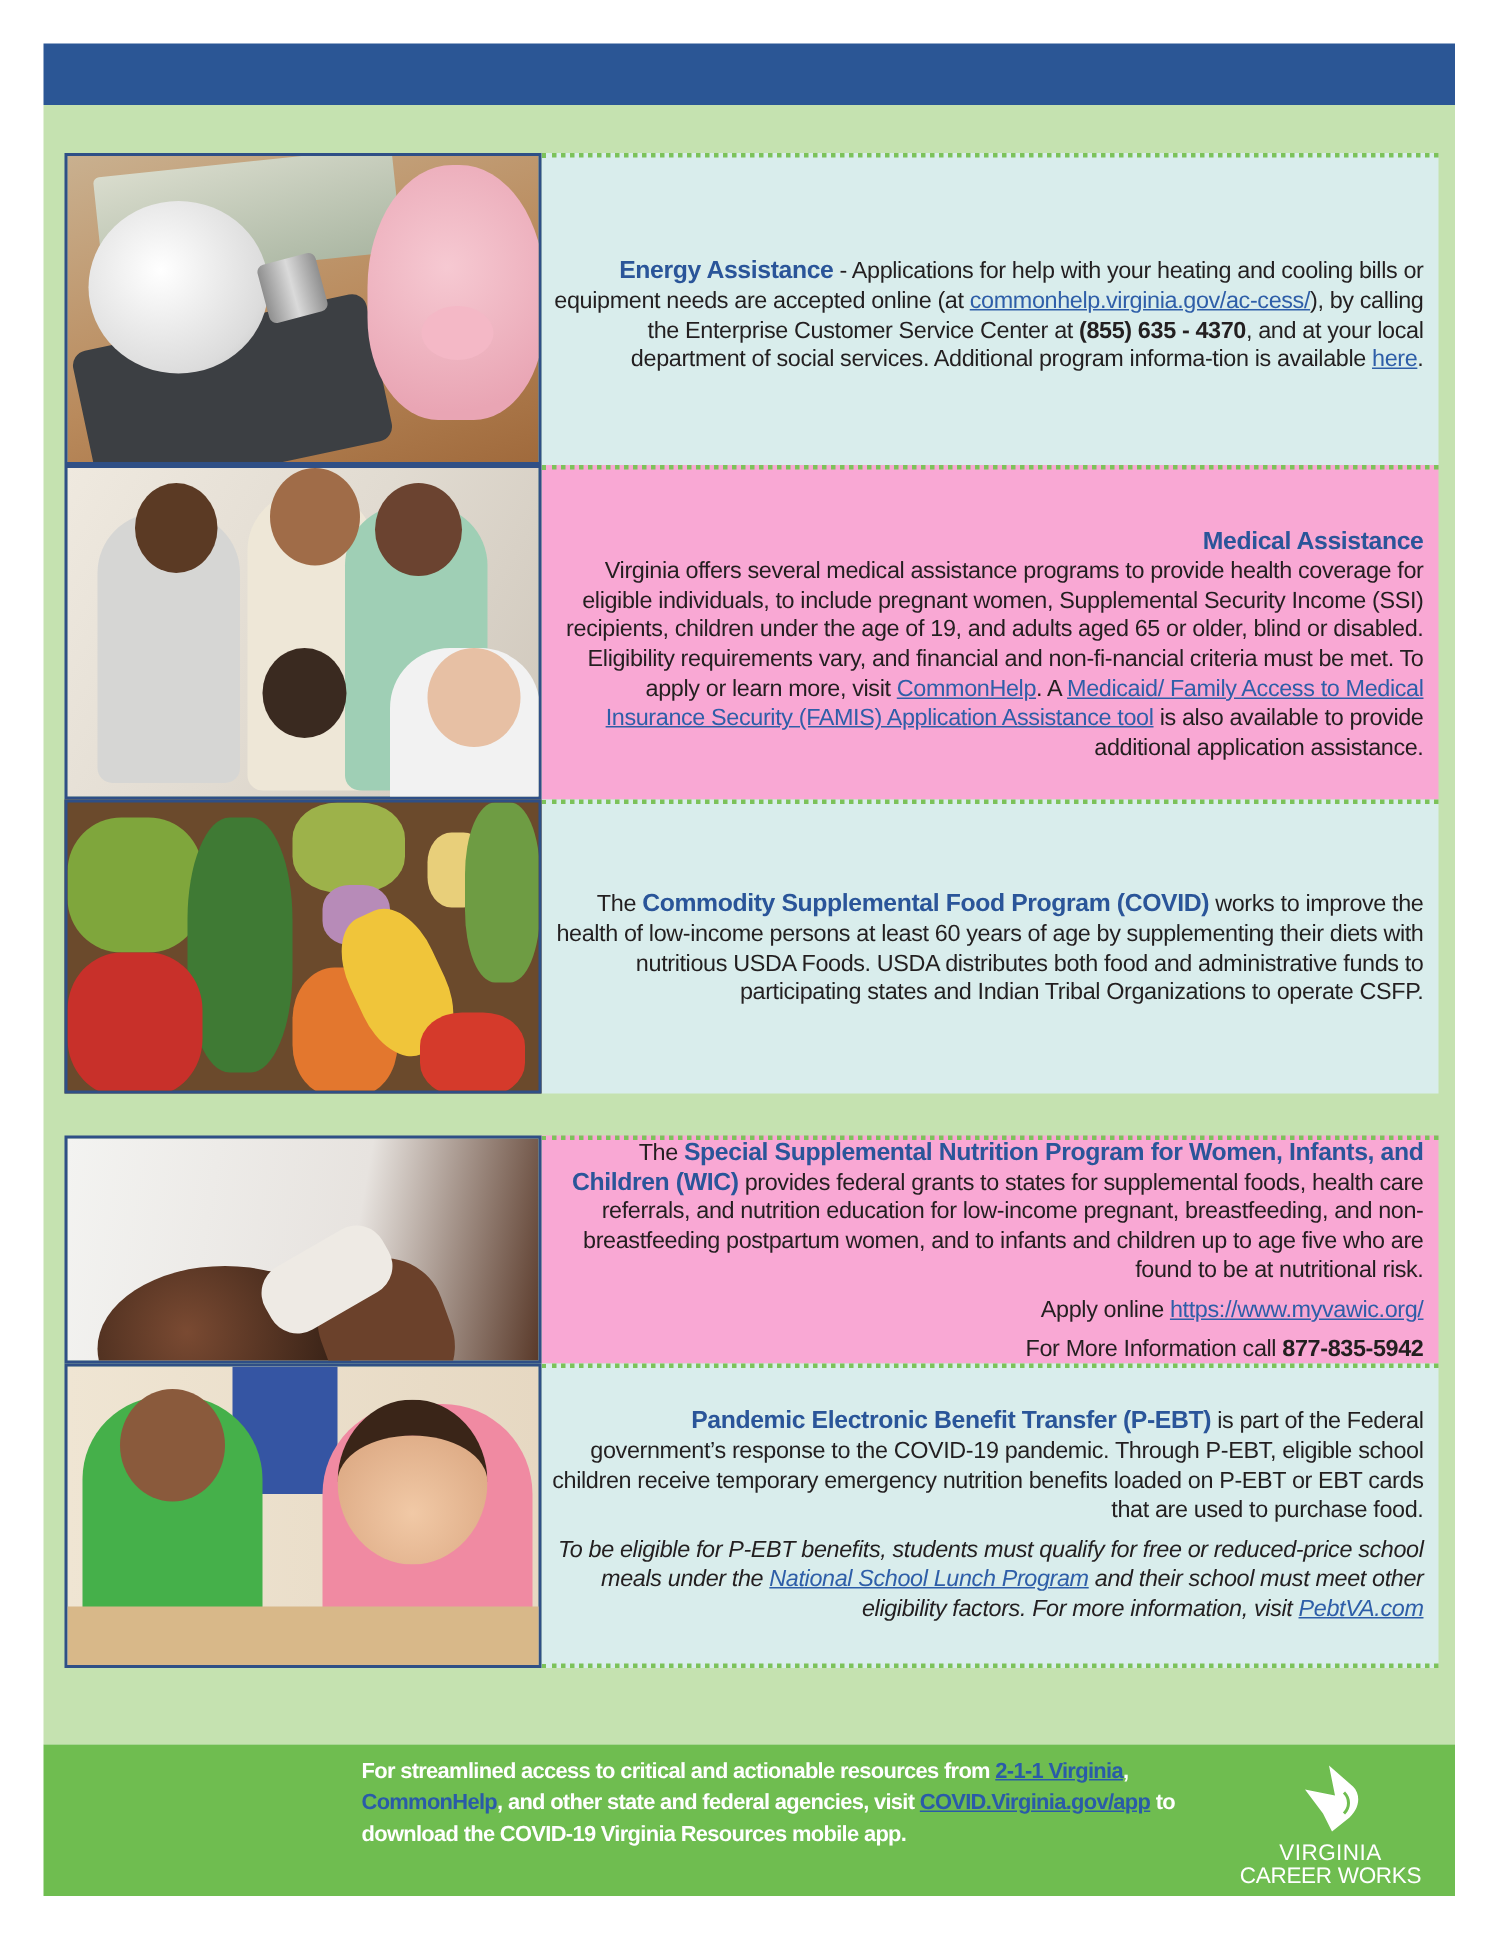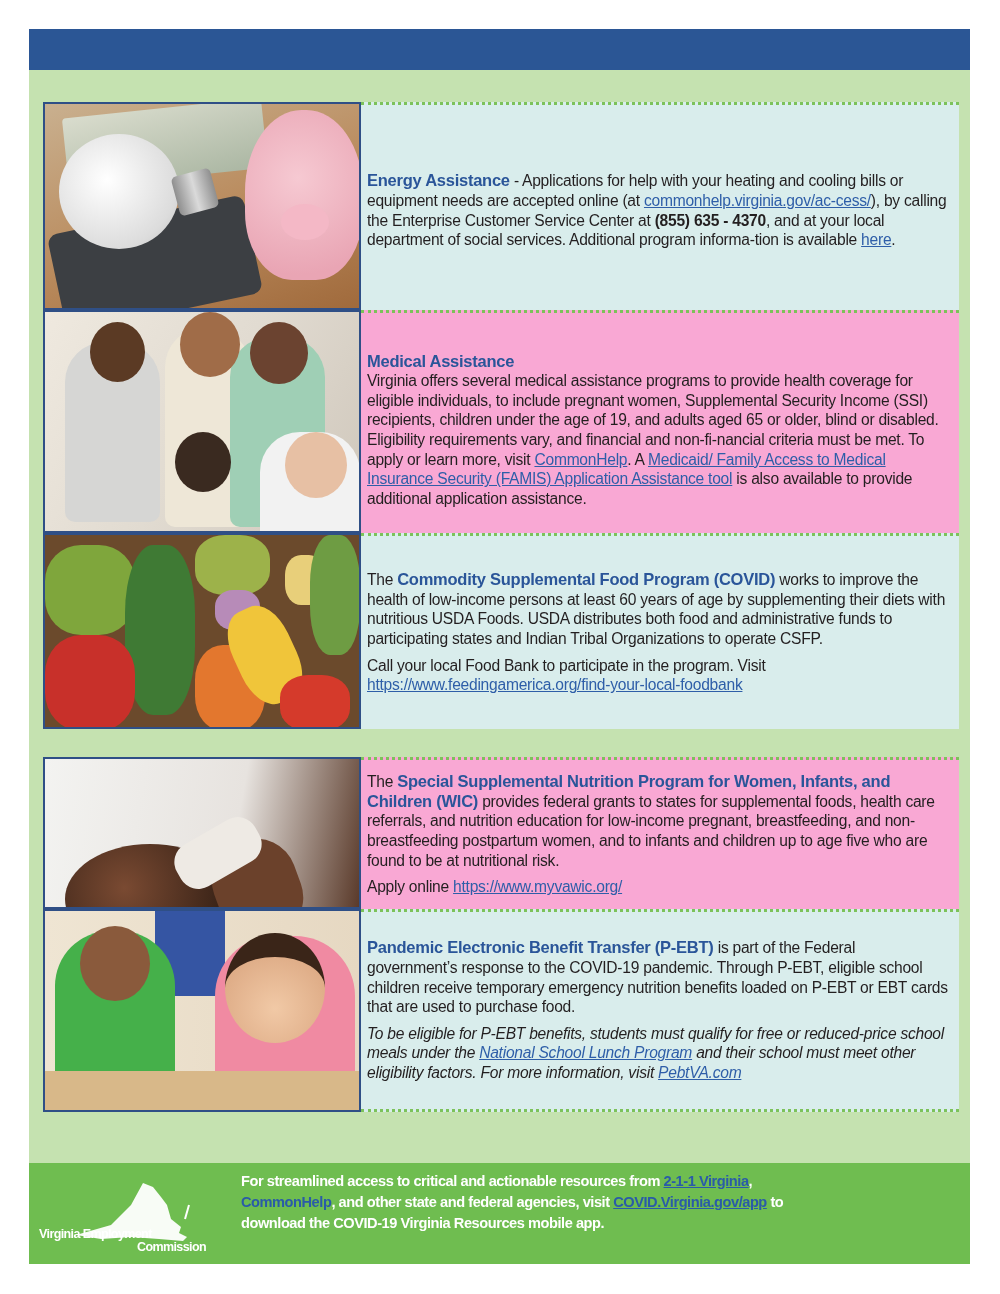--- a/index.html
+++ b/index.html
@@ -9,21 +9,21 @@
   .header-band { position: absolute; left: 29px; top: 29px; width: 941px; height: 41px; background: #2b5695; }
   .body-band { position: absolute; left: 29px; top: 70px; width: 941px; height: 1093px; background: #c5e2b0; }
 
   .rows { position: absolute; left: 43px; top: 102px; width: 916px; }
   .row { position: relative; display: flex; }
   .row .photo { width: 318px; flex: none; border: 2px solid #2f4f86; position: relative; overflow: hidden; }
   .row .text {
     flex: 1; padding: 0 10px 0 6px;
     border-top: 3px dotted #7cc25a;
     display: flex; flex-direction: column; justify-content: center;
-    font-size: 15.6px; line-height: 19.6px; letter-spacing: -0.25px;
+    font-size: 15.6px; line-height: 19.6px; letter-spacing: -0.25px; text-align: right;
   }
   .row.tint .text { background: #d9edec; }
   .row.white .text { background: #f9a8d4; }
   .row.last .text { border-bottom: 3px dotted #7cc25a; }
 
   .hl { color: #2a5599; font-weight: bold; font-size: 16.5px; }
   .bold { font-weight: bold; }
   a.lnk { color: #2e5ea8; text-decoration: underline; }
   .para + .para { margin-top: 7px; }
   .gap { margin-top: 20px; font-style: italic; }
@@ -137,38 +137,38 @@
       <div class="v" style="left:150px;top:110px;width:70px;height:86px;background:#e3772e"></div>
       <div class="v" style="left:190px;top:70px;width:60px;height:100px;background:#f0c53a;transform:rotate(-25deg)"></div>
       <div class="v" style="left:240px;top:20px;width:40px;height:50px;background:#e8cf7a"></div>
       <div class="v" style="left:265px;top:0;width:50px;height:120px;background:#6e9c43"></div>
       <div class="v" style="left:235px;top:140px;width:70px;height:56px;background:#d53a2b"></div>
     </div>
     <div class="text">
       <div class="para">
         <span>The </span><span class="hl">Commodity Supplemental Food Program (COVID)</span><span> works to improve the health of low-income persons at least 60 years of age by supplementing their diets with nutritious USDA Foods. USDA distributes both food and administrative funds to participating states and Indian Tribal Organizations to operate CSFP.</span>
       </div>
-      <div class="para">
-        <span>Call your local Food Bank to participate in the program.  Visit </span><a class="lnk">https://www.feedingamerica.org/find-your-local-foodbank</a>
-      </div>
     </div>
   </div>
 
   <div class="row white r4">
     <div class="photo ph-wic">
       <div class="baby"></div>
         <div class="hand"></div>
         <div class="bottle"></div>
     </div>
     <div class="text">
       <div class="para">
         <span>The </span><span class="hl">Special Supplemental Nutrition Program for Women, Infants, and Children (WIC)</span><span> provides federal grants to states for supplemental foods, health care referrals, and nutrition education for low-income pregnant, breastfeeding, and non-breastfeeding postpartum women, and to infants and children up to age five who are found to be at nutritional risk.</span>
       </div>
       <div class="para">
         <span>Apply online </span><a class="lnk">https://www.myvawic.org/</a>
+      </div>
+      <div class="para">
+        <span>For More Information call </span><span class="bold">877-835-5942</span>
       </div>
     </div>
   </div>
 
   <div class="row tint last r5">
     <div class="photo ph-pebt">
       <div class="poster"></div>
         <div class="kid1"></div>
         <div class="face1"></div>
         <div class="kid2"></div>
@@ -180,26 +180,26 @@
         <span class="hl">Pandemic Electronic Benefit Transfer (P-EBT)</span><span> is part of the Federal government’s response to the COVID-19 pandemic. Through P-EBT, eligible school children receive temporary emergency nutrition benefits loaded on P-EBT or EBT cards that are used to purchase food.</span>
       </div>
       <div class="para gap">
         <span>To be eligible for P-EBT benefits, students must qualify for free or reduced-price school meals under the </span><a class="lnk">National School Lunch Program</a><span> and their school must meet other eligibility factors. For more information, visit </span><a class="lnk">PebtVA.com</a>
       </div>
     </div>
   </div>
 </div>
 
 <div class="footer">
-  <div class="vec-logo">
-    <svg width="140" height="75" viewBox="0 0 140 75">
-      <path d="M5 60 L40 50 L60 30 L72 8 L82 12 L90 22 L96 30 L100 44 L110 52 L108 58 L116 62 L112 66 L88 64 L60 62 L30 64 Z" fill="#ffffff" opacity="0.95"></path>
-      <path d="M118 30 L114 44" stroke="#fff" stroke-width="2"></path>
-    </svg>
-    <div class="vec-name1">Virginia Employment</div>
-    <div class="vec-name2">Commission</div>
-  </div>
 
   <div class="footer-text">
     <span>For streamlined access to critical and actionable resources from </span><a>2-1-1 Virginia</a><span>, </span><span class="nolink">CommonHelp</span><span>, and other state and federal agencies, visit </span><a>COVID.Virginia.gov/app</a><span> to download the COVID-19 Virginia Resources mobile app.</span>
   </div>
 
+  <div class="vcw-logo">
+    <svg width="50" height="50" viewBox="0 0 50 50">
+      <path d="M8 18 L28 22 L24 2 L40 16 C46 22 44 32 36 38 L26 46 L20 34 Z" fill="#ffffff"></path>
+      <path d="M34 20 C38 24 38 30 34 34" stroke="#6fbd50" stroke-width="2" fill="none"></path>
+    </svg>
+    <div class="vcw-l1">VIRGINIA</div>
+    <div class="vcw-l2">CAREER WORKS</div>
+  </div>
 </div>
 
 </body></html>

